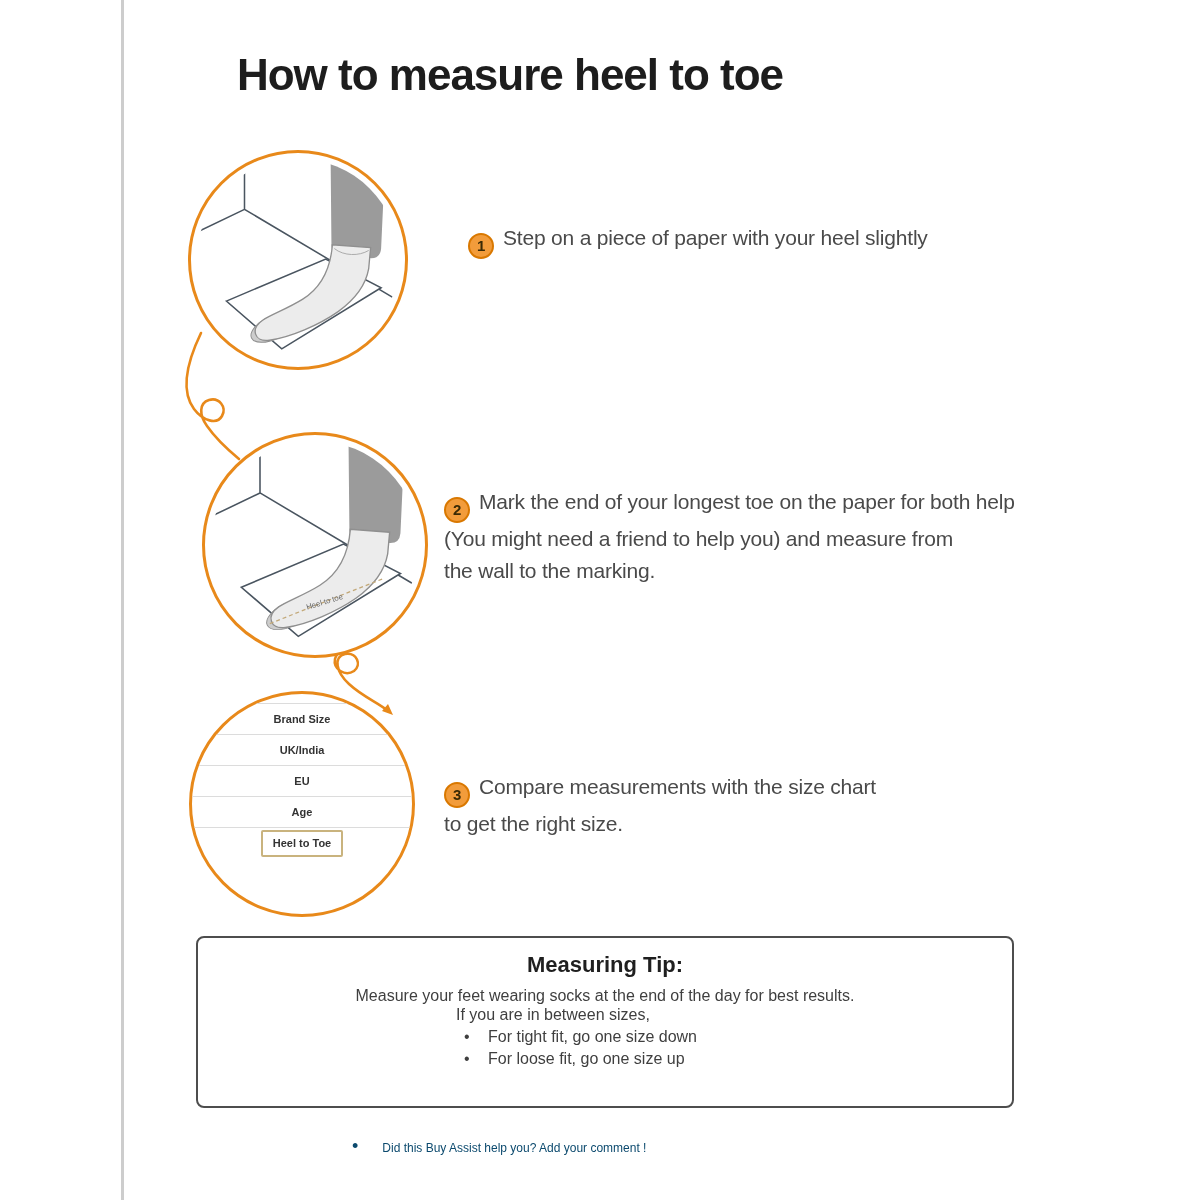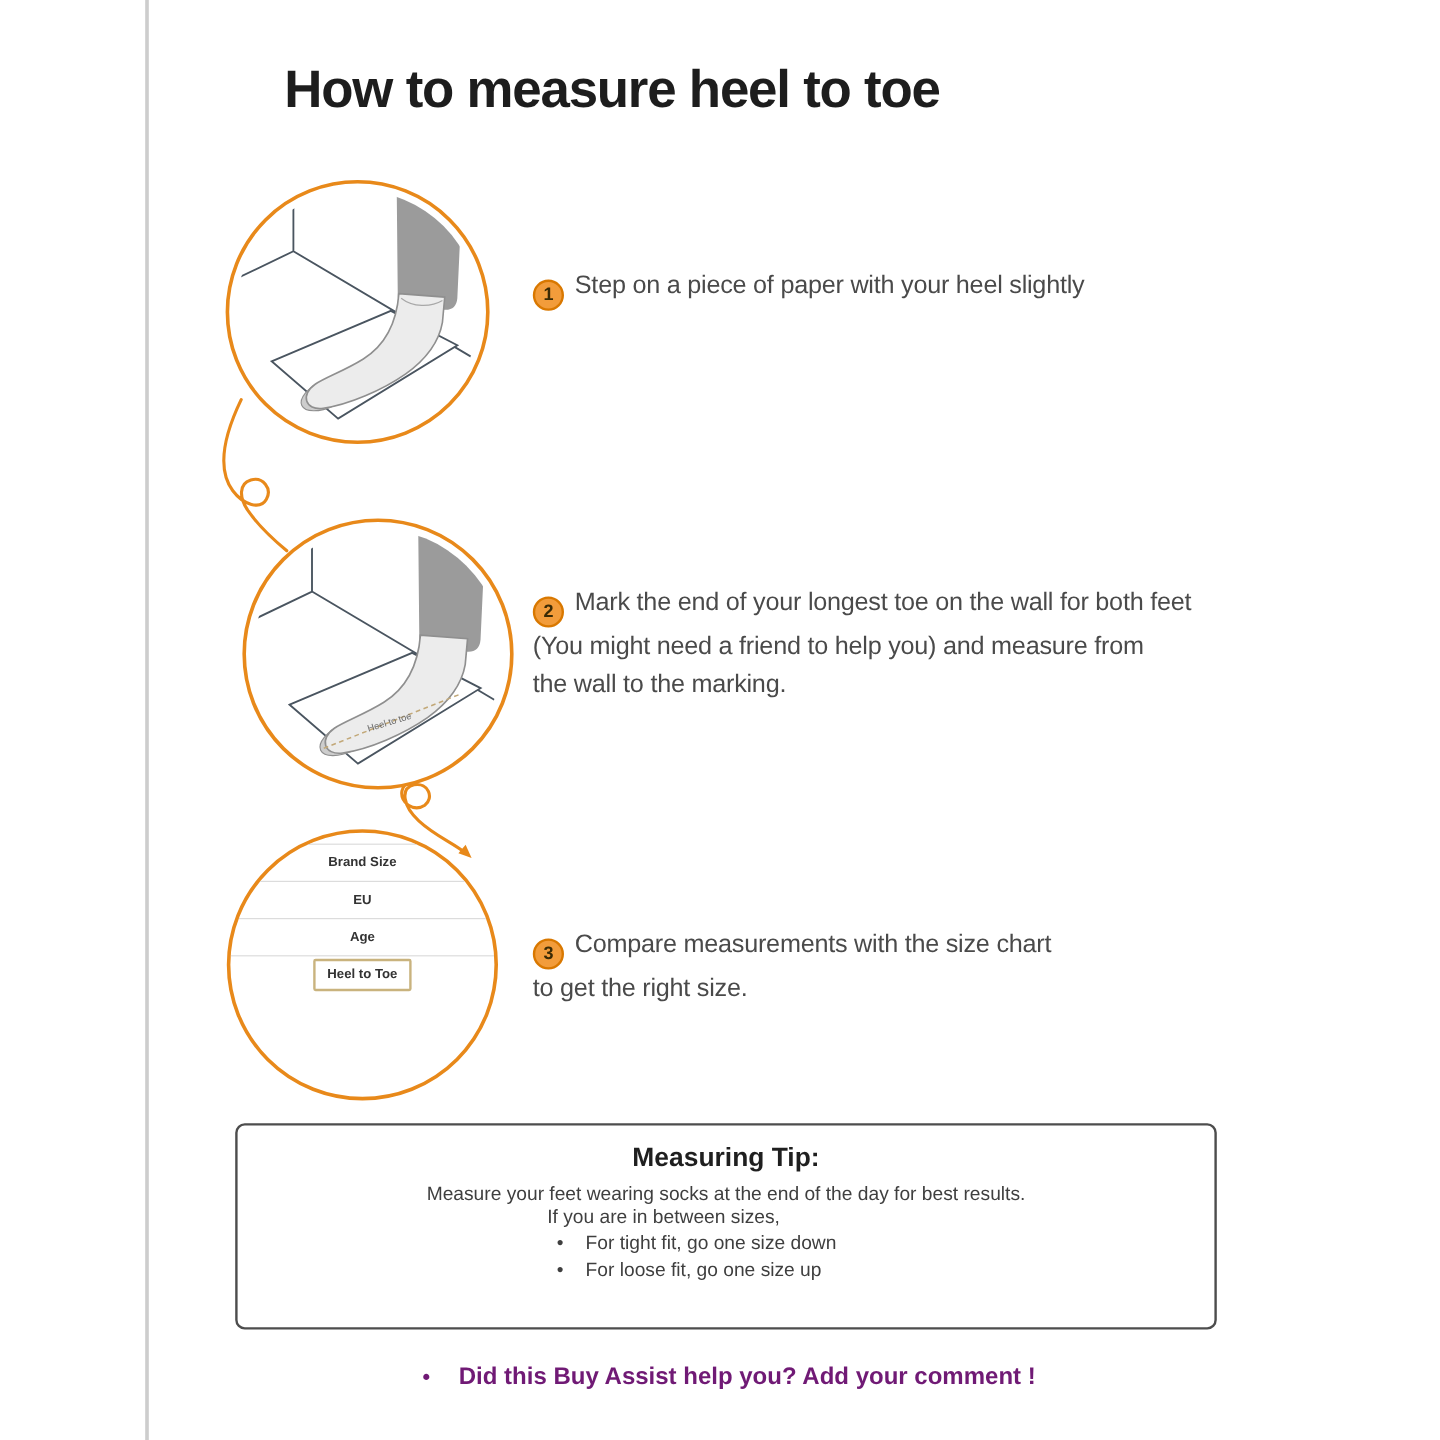--- a/index.html
+++ b/index.html
@@ -45,21 +45,21 @@
   .tip-box{
     position:absolute;left:196px;top:936px;width:818px;height:172px;
     border:2px solid #4D4D4D;border-radius:8px;box-sizing:border-box;color:#3f3f3f;
   }
   .tip-heading{text-align:center;font-weight:700;font-size:22px;color:#1f1f1f;margin-top:14px}
   .tip-line1{text-align:center;font-size:16px;margin-top:9px}
   .tip-left{margin-left:258px;margin-top:1px;font-size:16px}
   .tip-bullet{margin-top:4px;padding-left:32px;position:relative}
   .tip-bullet::before{content:"\2022";position:absolute;left:8px}
 
-  .footer{position:absolute;left:352px;top:1136px;font-size:20px;font-weight:700;color:#701a75}
+  .footer{position:absolute;left:352px;top:1136px;font-size:12px;font-weight:400;color:#0c4a6e}
   .footer::before{content:"\2022";margin-right:24px;font-size:18px}
 </style>
 </head>
 <body>
 
 <div class="left-rule"></div>
 
 <h1 class="page-title">How to measure heel to toe</h1>
 
 <svg class="connectors" width="1200" height="1200" viewBox="0 0 1200 1200">
@@ -107,34 +107,35 @@
                C104,193 134,180 154,166 C172,153 183,138 186,121 L188,99 Z" fill="#ECECEC" stroke="#8F8F8F" stroke-width="1.4"></path>
       <line x1="66" y1="192" x2="182" y2="146" stroke="#C2A878" stroke-width="1.3" stroke-dasharray="4,3"></line>
       <text transform="translate(104,178) rotate(-17)" font-size="8" fill="#6B6B6B">Heel to toe</text>
     </g>
   </svg>
 </div>
 
 <div class="circle chart-circle" style="left:189px;top:691px;width:226px;height:226px">
   <div class="chart-rows">
     <div class="chart-row">Brand Size</div>
+    <div class="chart-row">UK/India</div>
     <div class="chart-row">EU</div>
     <div class="chart-row">Age</div>
     <div class="chart-row">
       <span class="heel-box">Heel to Toe</span>
     </div>
   </div>
 </div>
 
-<div class="step" style="left:444px;top:222px">
+<div class="step" style="left:468px;top:222px">
   <div><span class="badge">1</span><span>Step on a piece of paper with your heel slightly</span></div>
 </div>
 
 <div class="step" style="left:444px;top:486px">
-  <div><span class="badge">2</span><span>Mark the end of your longest toe on the wall for both feet</span></div>
+  <div><span class="badge">2</span><span>Mark the end of your longest toe on the paper for both help</span></div>
   <div>(You might need a friend to help you) and measure from</div>
   <div>the wall to the marking.</div>
 </div>
 
 <div class="step" style="left:444px;top:771px">
   <div><span class="badge">3</span><span>Compare measurements with the size chart</span></div>
   <div>to get the right size.</div>
 </div>
 
 <div class="tip-box">

